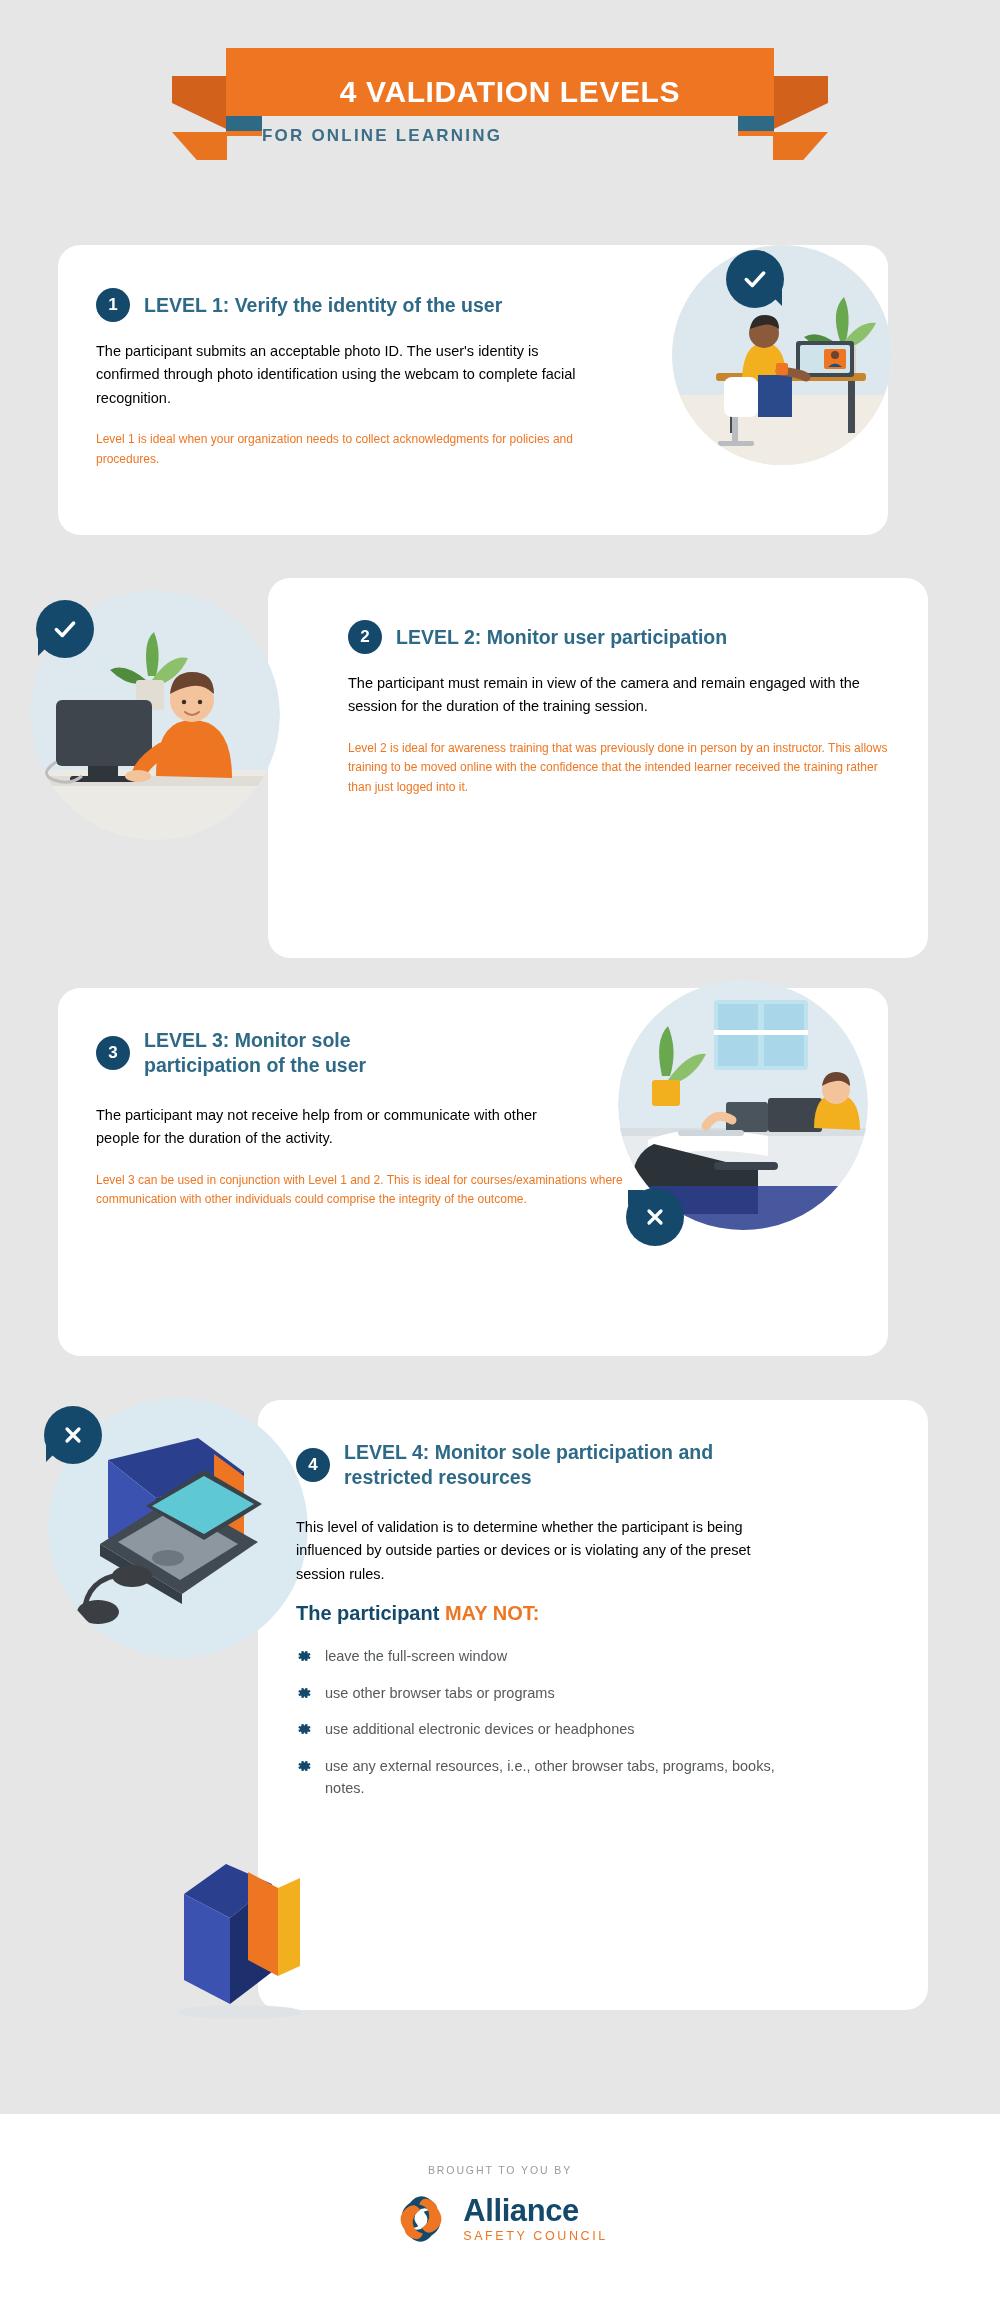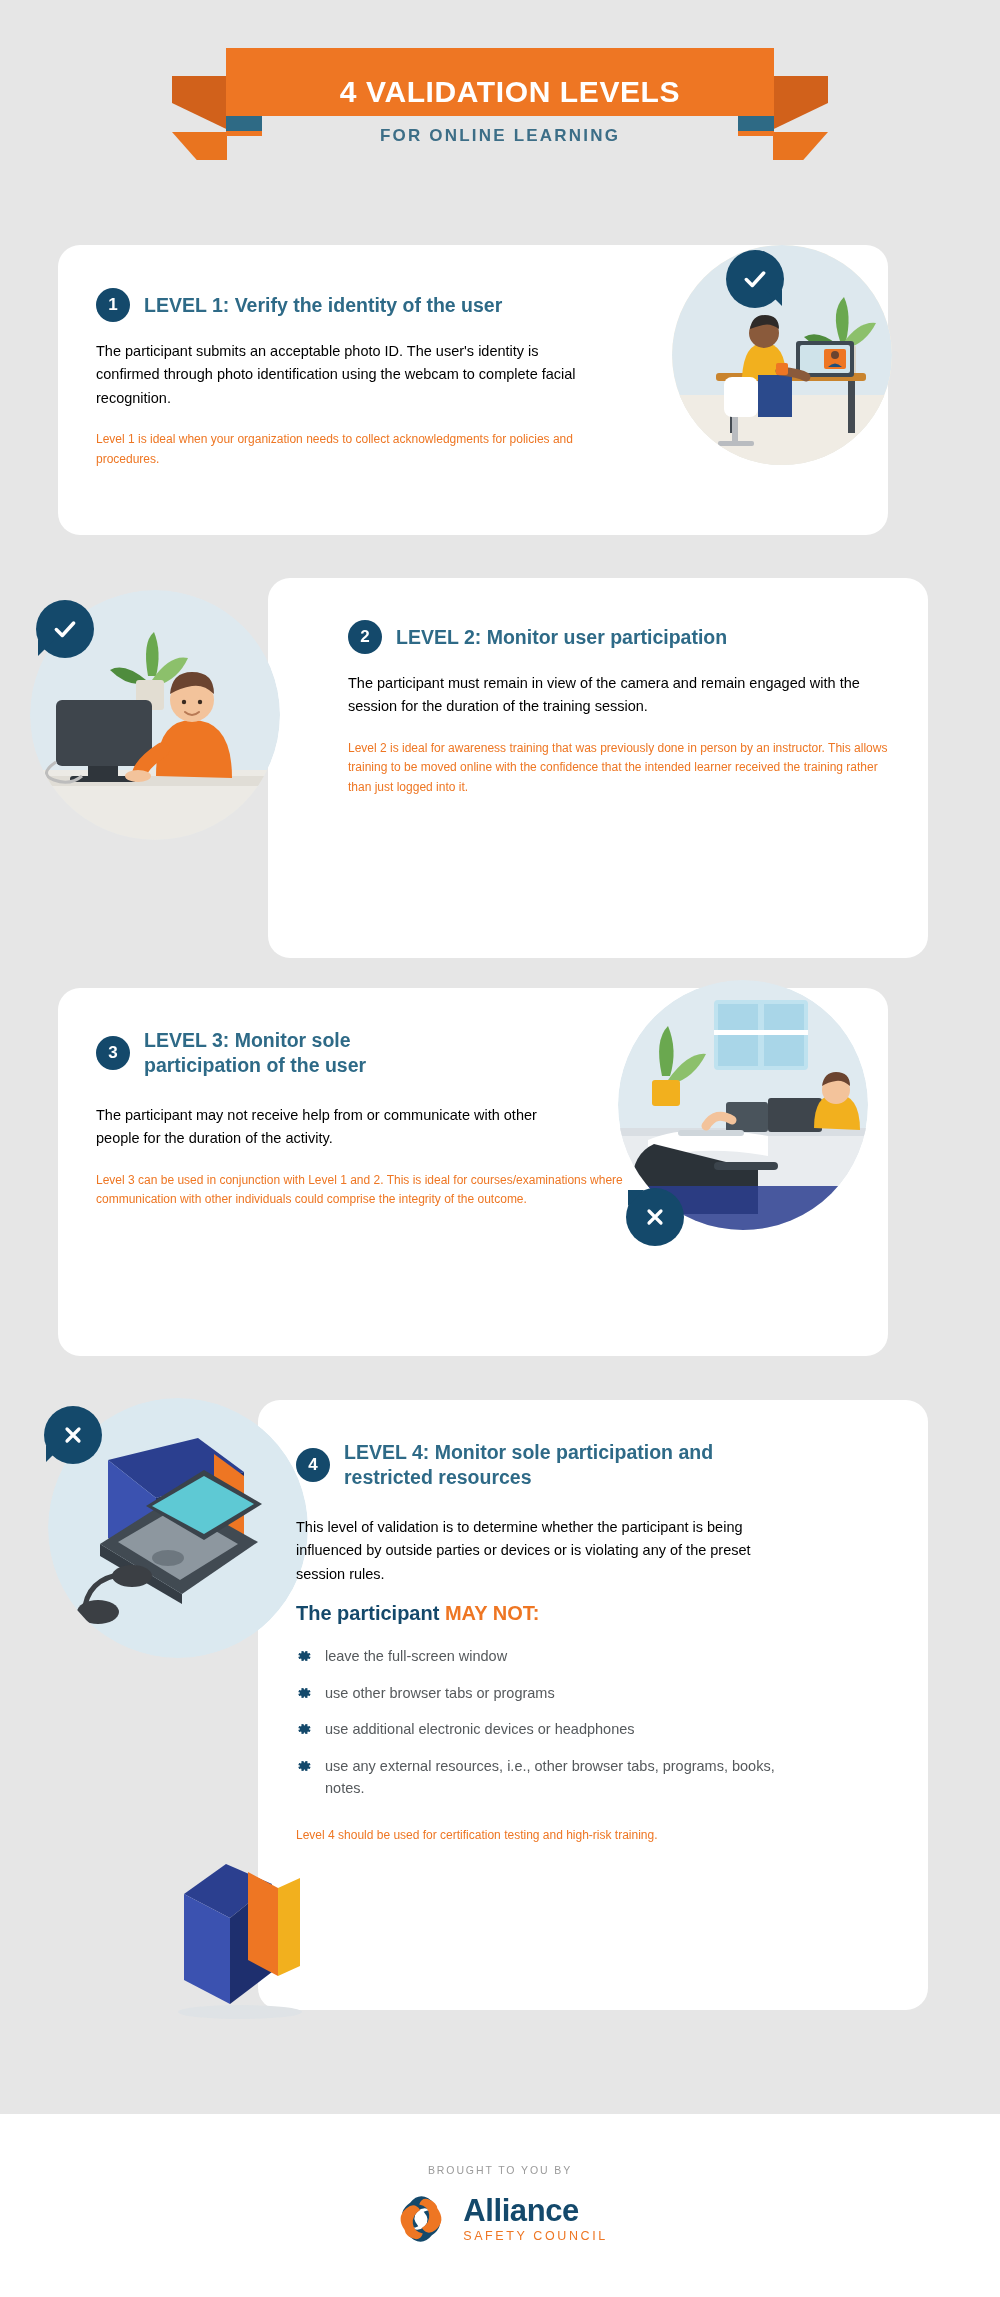--- a/index.html
+++ b/index.html
@@ -52,21 +52,21 @@
     position: absolute; top: 68px; left: 226px; width: 36px; height: 15px;
     background: #2e6a85;
   }
   .ribbon-sub-shadow-r {
     position: absolute; top: 68px; right: 226px; width: 36px; height: 15px;
     background: #2e6a85;
   }
   .ribbon-sub {
     position: absolute; top: 68px; left: 262px; width: 476px; height: 40px;
     background: #e6e6e6;
-    display: flex; align-items: center; justify-content: center;
+    display: flex; align-items: center; justify-content: flex-start;
   }
   .ribbon-sub h2 {
     color: #3c6e87;
     font-size: 17px;
     font-weight: bold;
     letter-spacing: 2.2px;
     white-space: nowrap;
   }
 
   
@@ -423,21 +423,20 @@
       <li>
         <span class="gear">
           <svg width="16" height="16" viewBox="0 0 24 24">
               <path fill="#14496b" d="M12 8.4a3.6 3.6 0 100 7.2 3.6 3.6 0 000-7.2zm9.3 4.9l-1.9-.7a7.6 7.6 0 000-1.2l1.9-.7a.6.6 0 00.3-.8l-1-2a.6.6 0 00-.8-.3l-1.8.8a7.7 7.7 0 00-1-.9l.4-1.9a.6.6 0 00-.5-.7l-2.2-.3a.6.6 0 00-.7.4l-.7 1.8a7.7 7.7 0 00-1.3 0l-.7-1.8a.6.6 0 00-.7-.4l-2.2.3a.6.6 0 00-.5.7l.4 1.9a7.7 7.7 0 00-1 .9l-1.8-.8a.6.6 0 00-.8.3l-1 2a.6.6 0 00.3.8l1.9.7a7.6 7.6 0 000 1.2l-1.9.7a.6.6 0 00-.3.8l1 2a.6.6 0 00.8.3l1.8-.8q.5.5 1 .9l-.4 1.9a.6.6 0 00.5.7l2.2.3a.6.6 0 00.7-.4l.7-1.8a7.7 7.7 0 001.3 0l.7 1.8a.6.6 0 00.7.4l2.2-.3a.6.6 0 00.5-.7l-.4-1.9q.5-.4 1-.9l1.8.8a.6.6 0 00.8-.3l1-2a.6.6 0 00-.3-.8z"></path>
             </svg>
         </span>
         <span style="width:480px;">use any external resources, i.e., other browser tabs, programs, books, notes.</span>
       </li>
     </ul>
 
-    <p class="accent" style="width:480px; margin-top:26px;">Level 4 should be used for certification testing and high-risk training.</p>
   </div>
 
   <div class="footer">
     <div class="brought">BROUGHT TO YOU BY</div>
     <div class="logo-row">
       <svg width="58" height="58" viewBox="0 0 64 64">
         <path d="M32 4 L60 32 L32 60 L4 32 Z" fill="none"></path>
         <path d="M20 14 q-14 10 -6 22 q6 9 15 4 q-8 -9 -1 -16 q7 -7 16 -1 q5 -9 -4 -14 q-11 -6 -20 5Z" fill="#14496b"></path>
         <path d="M44 50 q14 -10 6 -22 q-6 -9 -15 -4 q8 9 1 16 q-7 7 -16 1 q-5 9 4 14 q11 6 20 -5Z" fill="#14496b"></path>
         <path d="M50 20 q10 14 -2 24 q-9 7 -15 -2 q9 -6 8 -15 q-1 -9 -11 -11 q3 -9 12 -5 q7 3 8 9Z" fill="#ee7623"></path>

